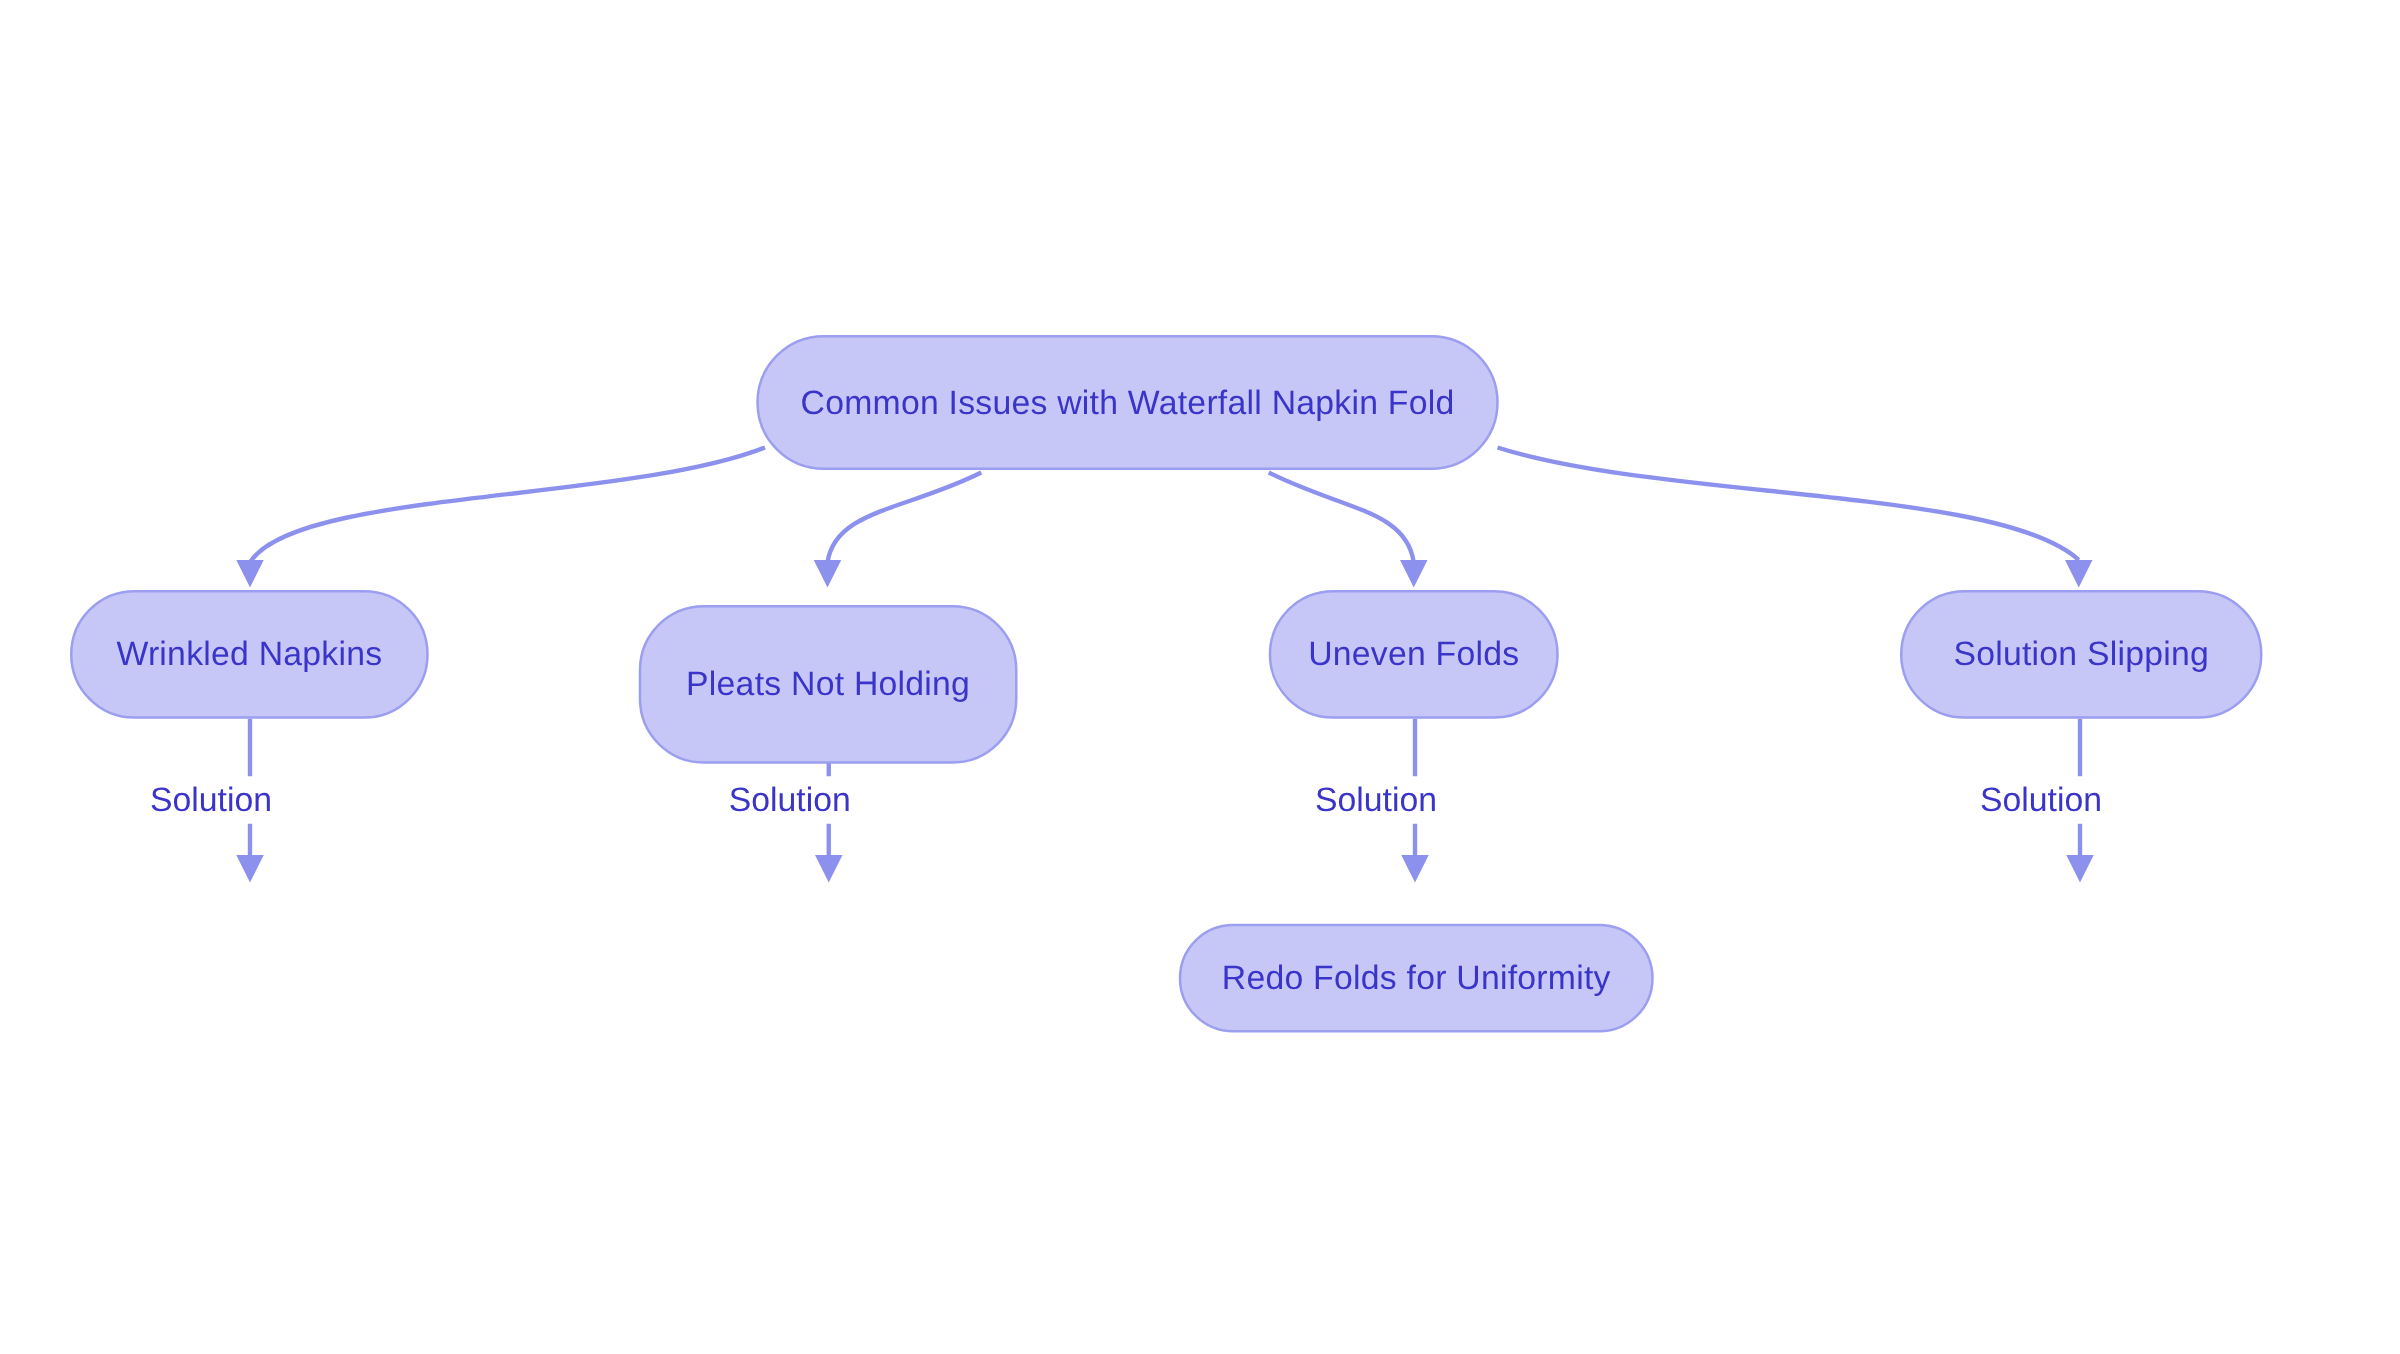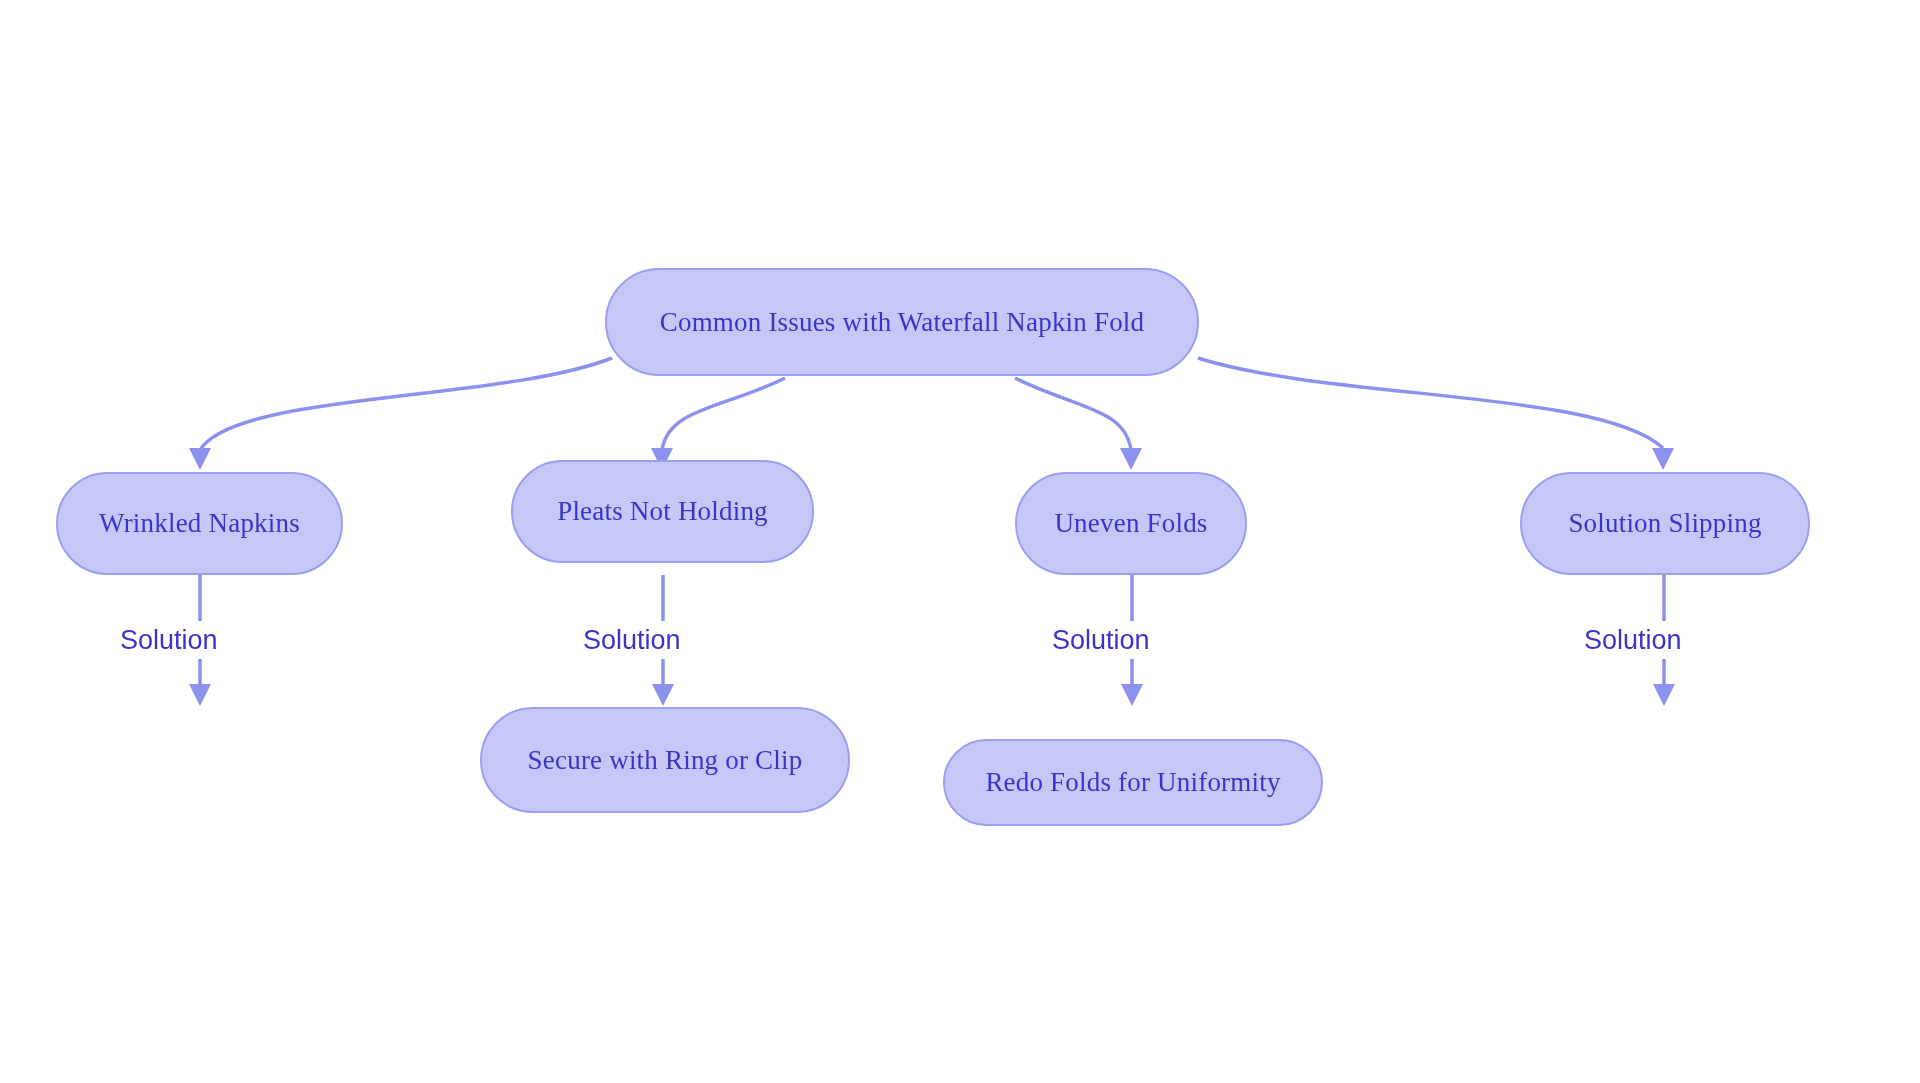--- a/index.html
+++ b/index.html
@@ -24,37 +24,36 @@
   .node{
     position:absolute;
     background:var(--node-fill);
     border:2px solid var(--node-border);
     color:var(--text);
     display:flex;align-items:center;justify-content:center;
     text-align:left;
     font-size:27px;
     letter-spacing:0.2px;
     white-space:nowrap;
-    font-family:Liberation Serif, serif;
   }
   .edge-label{
     position:absolute;
     width:160px;height:38px;
     margin-left:-80px;
     background:var(--background);
     color:var(--text);
     font-size:27px;
     line-height:38px;
     text-align:left;
     white-space:nowrap;
   }
   
   .n-root{left:605px;top:268px;width:594px;height:108px;border-radius:54px;}
   .n-i1{left:56px;top:472px;width:287px;height:103px;border-radius:52px;}
-  .n-i2{left:511px;top:460px;width:303px;height:103px;border-radius:52px;}
+  .n-i2{left:511px;top:484px;width:303px;height:127px;border-radius:52px;}
   .n-i3{left:1015px;top:472px;width:232px;height:103px;border-radius:52px;}
   .n-i4{left:1520px;top:472px;width:290px;height:103px;border-radius:52px;}
   .n-s1{left:18px;top:707px;width:367px;height:106px;border-radius:53px;}
   .n-s2{left:480px;top:707px;width:370px;height:106px;border-radius:53px;}
   .n-s3{left:943px;top:707px;width:380px;height:87px;border-radius:53px;margin-top:32px;}
   .n-s4{left:1423px;top:707px;width:482px;height:106px;border-radius:53px;}
   .l1{left:200px;top:621px;}
   .l2{left:663px;top:621px;}
   .l3{left:1132px;top:621px;}
   .l4{left:1664px;top:621px;}
@@ -100,20 +99,17 @@
   </div>
   <div class="node n-i4">
     <span>Solution Slipping</span>
   </div>
 
   <div class="edge-label l1">Solution</div>
   <div class="edge-label l2">Solution</div>
   <div class="edge-label l3">Solution</div>
   <div class="edge-label l4">Solution</div>
 
-  <div class="node n-s2">
-    <span>Secure with Ring or Clip</span>
-  </div>
   <div class="node n-s3">
     <span>Redo Folds for Uniformity</span>
   </div>
 
 </div>
 
 </body></html>

